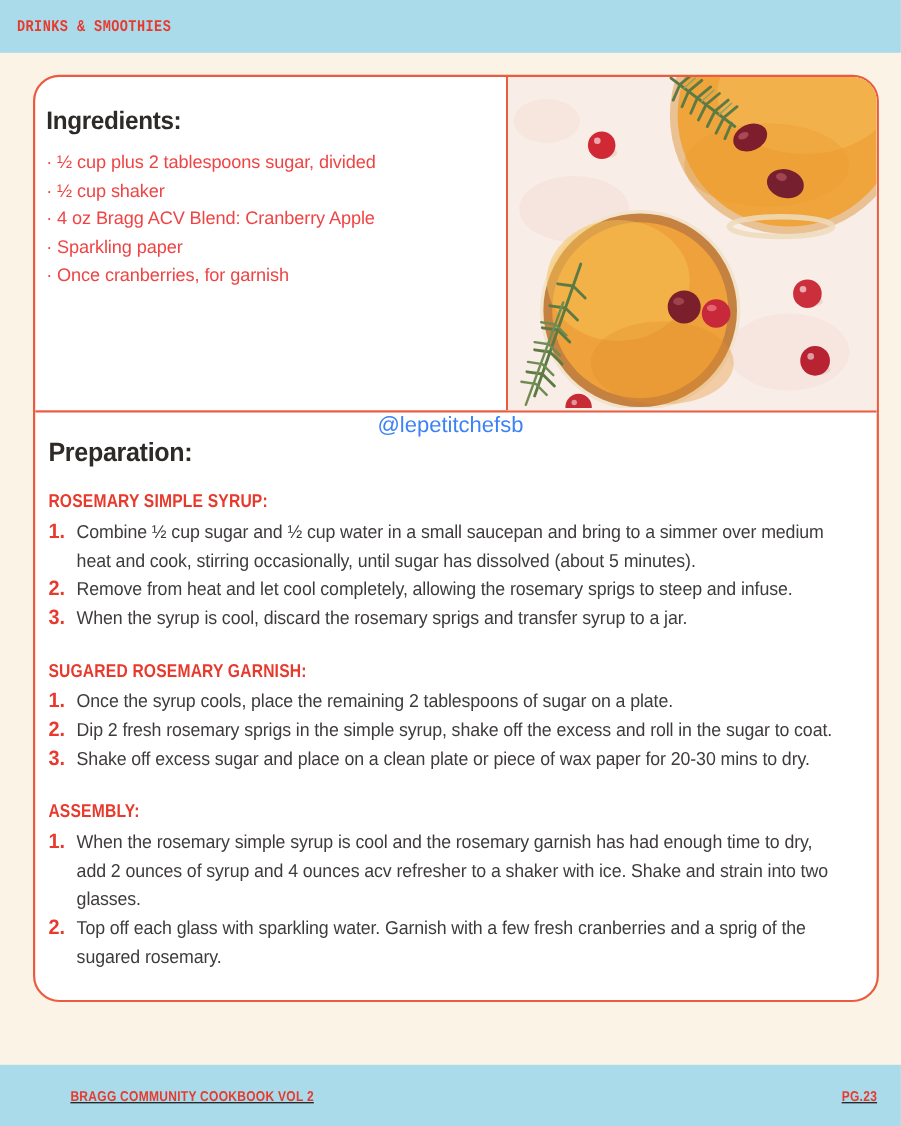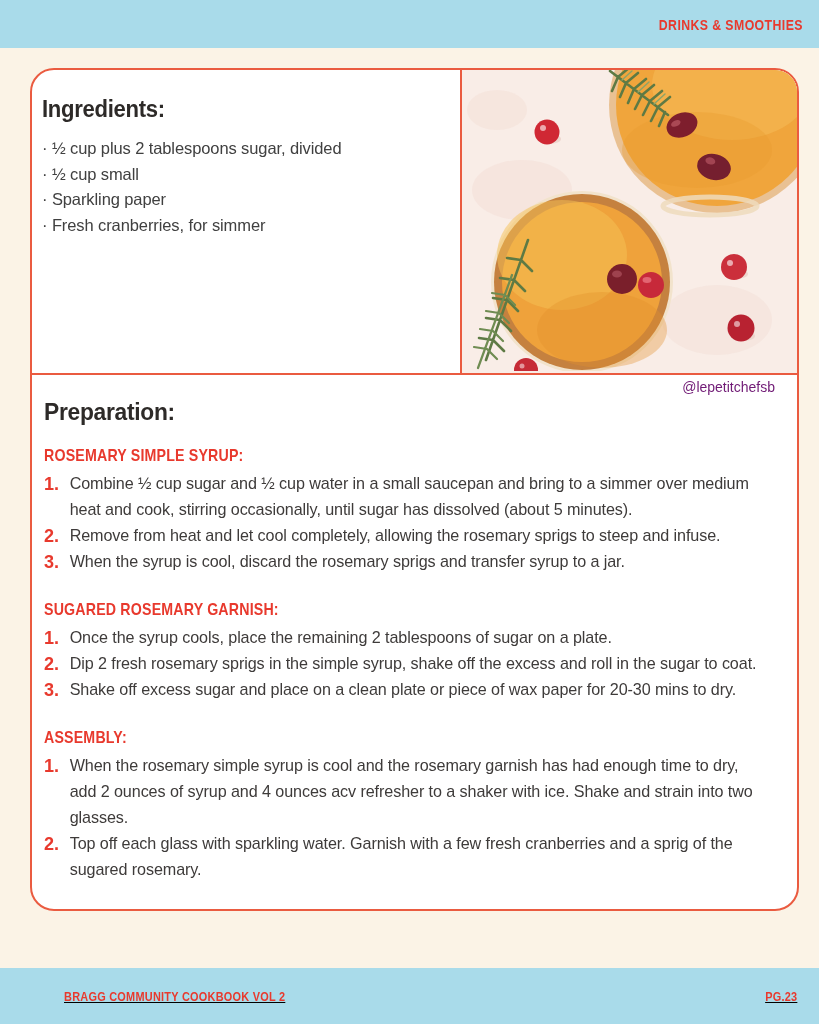--- a/index.html
+++ b/index.html
@@ -6,21 +6,21 @@
   * { box-sizing: border-box; }
   html,body { margin:0; padding:0; }
   body {
     width: 819px; height: 1024px;
     background: #FBF3E6;
     font-family: "Liberation Sans", sans-serif;
     display: flex; flex-direction: column;
     overflow: hidden;
   }
   .band { background: #A9DBEA; flex: none; }
-  .band-top { height: 48px; display: flex; align-items: center; justify-content: flex-end; }
+  .band-top { height: 48px; display: flex; align-items: center; justify-content: flex-start; font-family: Liberation Mono, monospace; }
   .band-title {
     color: #E8392D; font-weight: 700; font-size: 15px; letter-spacing: .5px;
     display: inline-block; transform: scaleX(.82); white-space: nowrap;
   }
   .band-bottom {
     height: 56px; margin-top: auto;
     display: flex; align-items: center; justify-content: space-between;
     padding: 0 22px 0 64px;
     text-decoration: underline;
   }
@@ -39,34 +39,34 @@
     overflow: hidden;
   }
   .card-top { display: flex; height: 305px; border-bottom: 2px solid #EA5B40; gap: 27px; }
   .ingredients { flex: 1 1 auto; padding: 26px 16px 0 10px; }
   .ingredients-heading {
     margin: 0 0 13px; color: #2D2A28; font-size: 23px; font-weight: 700;
     letter-spacing: -.3px; transform: scaleX(.96); transform-origin: 0 0; white-space: nowrap;
   }
   .ingredients ul { margin: 0; padding: 0; list-style: none; }
   .ingredients li {
-    color: #404040; font-size: 16.5px; line-height: 25.5px; letter-spacing: -.1px;
+    color: #ef4444; font-size: 16.5px; line-height: 25.5px; letter-spacing: -.1px;
   }
   .ingredients li::before { content: "\00b7\00a0"; }
 
   .photo-wrap {
     flex: none; width: 337px; height: 100%;
     border-left: 2px solid #EA5B40;
     border-top-right-radius: 20px; overflow: hidden; background: #F9EDE7;
   }
   .photo-wrap svg { display: block; }
 
   .card-bottom { padding: 3px 20px 26px 12px; }
   .credit {
-    text-align: right; color: #701a75; font-size: 14px; line-height: 18px;
+    text-align: center; color: #3b82f6; font-size: 20px; line-height: 18px;
     padding-right: 2px; margin-bottom: 2px;
   }
   .prep-body { width: 760px; transform: scaleX(.95); transform-origin: 0 0; }
   .prep-heading {
     margin: 0 0 18px; color: #2D2A28; font-size: 24px; font-weight: 700; letter-spacing: -.3px;
   }
   .prep-sec { margin-bottom: 23px; }
   .prep-sec:last-child { margin-bottom: 0; }
   .sec-title { margin: 0 0 5px; }
   .sec-title span {
@@ -90,23 +90,24 @@
 </header>
 
 <main class="content">
   <div class="card">
 
     <div class="card-top">
       <section class="ingredients">
         <h2 class="ingredients-heading">Ingredients:</h2>
         <ul>
           <li>½ cup plus 2 tablespoons sugar, divided</li>
-          <li>½ cup small</li>
+          <li>½ cup shaker</li>
+          <li>4 oz Bragg ACV Blend: Cranberry Apple</li>
           <li>Sparkling paper</li>
-          <li>Fresh cranberries, for simmer</li>
+          <li>Once cranberries, for garnish</li>
         </ul>
       </section>
 
       <div class="photo-wrap">
         <svg width="335" height="301" viewBox="0 0 335 301" xmlns="http://www.w3.org/2000/svg">
           <rect width="335" height="301" fill="#F9EDE7"></rect>
           <g>
             <ellipse cx="60" cy="120" rx="50" ry="30" fill="#F3DED6" opacity="0.5"></ellipse>
             <ellipse cx="295" cy="65" rx="40" ry="25" fill="#F3DED6" opacity="0.4"></ellipse>
             <ellipse cx="255" cy="250" rx="55" ry="35" fill="#F4E0D8" opacity="0.5"></ellipse>

